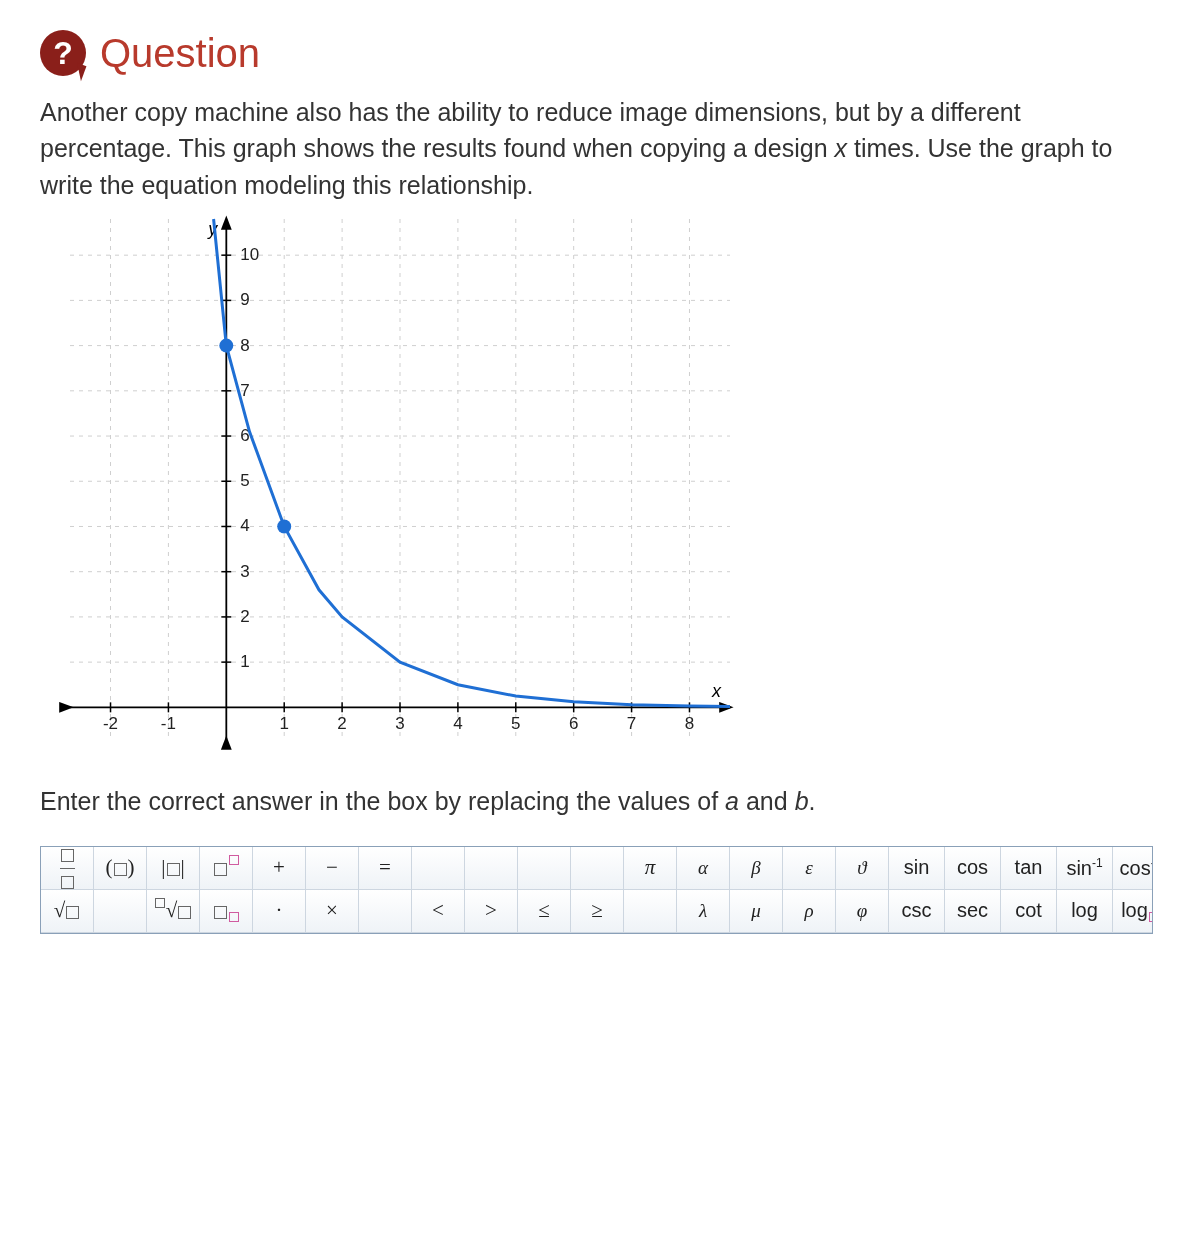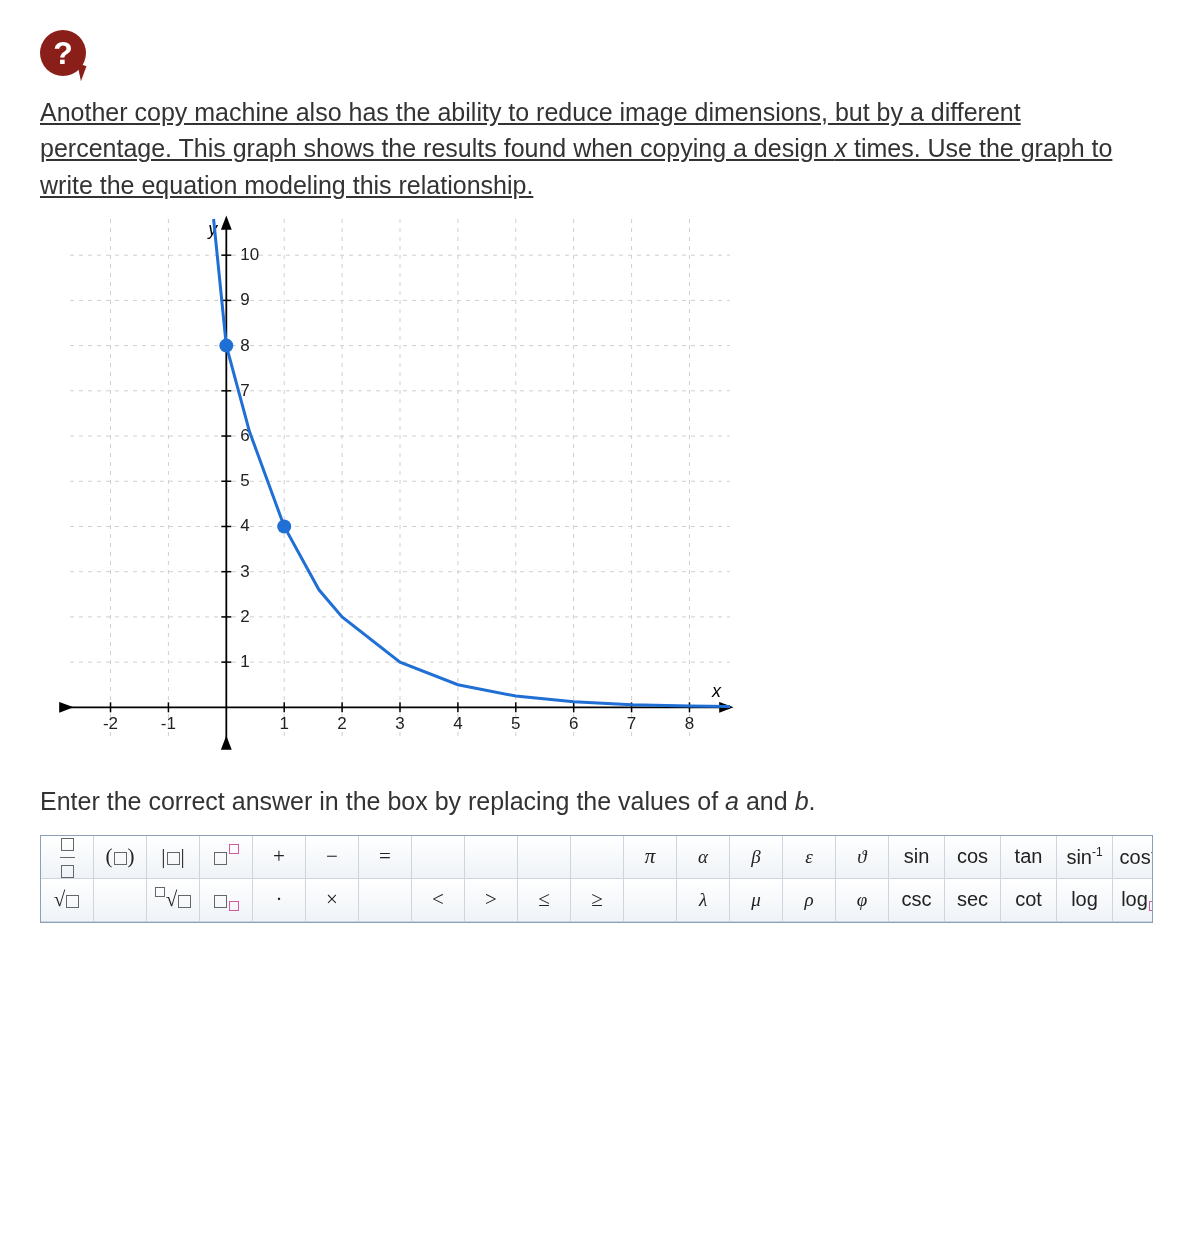--- a/index.html
+++ b/index.html
@@ -42,34 +42,33 @@
   }
   .qtitle {
     font-size: 40px;
     color: #b83a2c;
     font-weight: 400;
   }
   .body-text {
     font-size: 25px;
     line-height: 1.45;
     color: #333;
-    text-decoration: underline;
   }
   .body-text em { font-style: italic; }
   .graph-wrap {
     width: 700px;
     height: 560px;
     margin-top: 6px;
     margin-bottom: 18px;
   }
   .instruction {
     font-size: 25px;
     color: #333;
     margin-top: 14px;
-    margin-bottom: 19px;
+    margin-bottom: 30px;
   }
   .instruction em { font-style: italic; }
   .toolbar {
     border: 1px solid #8aa0b8;
     background: linear-gradient(#fdfdfd,#e7edf2);
     display: flex;
     align-items: stretch;
     font-family: "Times New Roman", serif;
     font-size: 22px;
     overflow: hidden;
@@ -112,20 +111,21 @@
   .box.p { border-color:#d05ba0; }
   svg text { font-family: Arial, sans-serif; }
 </style>
 </head>
 <body>
 
 <div class="header">
   <div class="qicon">
     <span>?</span>
   </div>
+  <div class="qtitle">Question</div>
 </div>
 
 <div class="body-text">Another copy machine also has the ability to reduce image dimensions, but by a different percentage. This graph shows the results found when copying a design <em>x</em> times. Use the graph to write the equation modeling this relationship.</div>
 
 <div class="graph-wrap">
   <svg id="chart-svg" width="700" height="560" viewBox="0 0 700 560">
       <line x1="70.5263157894737" y1="10" x2="70.5263157894737" y2="530" stroke="#cfcfcf" stroke-width="1" stroke-dasharray="4,5"></line>
       <line x1="128.42105263157896" y1="10" x2="128.42105263157896" y2="530" stroke="#cfcfcf" stroke-width="1" stroke-dasharray="4,5"></line>
       <line x1="244.2105263157895" y1="10" x2="244.2105263157895" y2="530" stroke="#cfcfcf" stroke-width="1" stroke-dasharray="4,5"></line>
       <line x1="302.1052631578948" y1="10" x2="302.1052631578948" y2="530" stroke="#cfcfcf" stroke-width="1" stroke-dasharray="4,5"></line>

